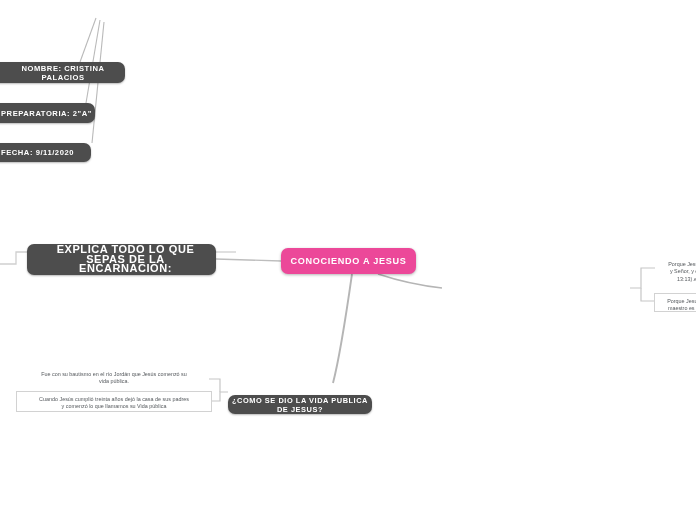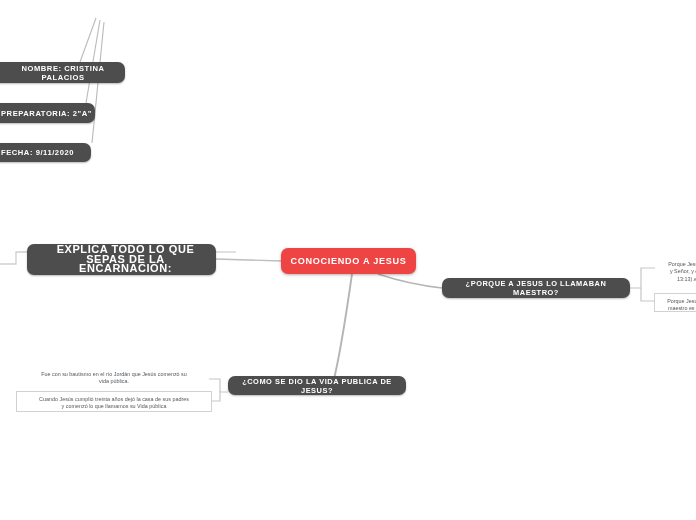--- a/index.html
+++ b/index.html
@@ -19,41 +19,41 @@
     border-radius:7px;
     background:#4d4d4d;
     color:#ffffff;
     font-weight:bold;
     letter-spacing:0.55px;
     display:flex;
     align-items:center;
     box-shadow:0 1px 2px rgba(0,0,0,0.28);
     white-space:pre-line;
   }
-  .node.red{background:#ef4444;box-shadow:0 1px 3px rgba(0,0,0,0.3);}
+  .node.red{background:#ec4899;box-shadow:0 1px 3px rgba(0,0,0,0.3);}
 
   .n-nombre{left:-8px;top:62px;width:133px;height:21px;font-size:7.6px;padding-left:9px;}
   .n-prep{left:-8px;top:103px;width:103px;height:20px;font-size:7.6px;padding-left:9px;}
   .n-fecha{left:-8px;top:143px;width:99px;height:19px;font-size:7.6px;padding-left:9px;}
 
   .n-explica{
     left:27px;top:244px;width:189px;height:31px;
     font-size:11px;line-height:9.6px;padding-left:14px;padding-right:6px;
   }
   .n-central{
     left:281px;top:248px;width:135px;height:26px;
     font-size:9.1px;letter-spacing:0.7px;
     justify-content:center;
   }
   .n-maestro{
     left:442px;top:278px;width:188px;height:20px;
     font-size:7.4px;justify-content:center;
   }
   .n-publica{
-    left:228px;top:376px;width:178px;height:19px;
+    left:228px;top:395px;width:144px;height:19px;
     font-size:7.4px;justify-content:center;
   }
 
   .note{
     position:absolute;
     box-sizing:border-box;
     color:#55595d;
     font-size:5.4px;
     line-height:7.3px;
     font-family:"Liberation Sans",sans-serif;
@@ -98,21 +98,20 @@
 
   <div class="node n-nombre">NOMBRE: CRISTINA PALACIOS</div>
   <div class="node n-prep">PREPARATORIA: 2"A"</div>
   <div class="node n-fecha">FECHA: 9/11/2020</div>
 
   <div class="node n-explica">EXPLICA TODO LO QUE SEPAS DE LA
 ENCARNACION:</div>
 
   <div class="node red n-central">CONOCIENDO A JESUS</div>
 
-  <div class="node n-maestro">¿PORQUE A JESUS LO LLAMABAN MAESTRO?</div>
 
   <div class="node n-publica">¿COMO SE DIO LA VIDA PUBLICA DE JESUS?</div>
 
   <div class="note nt-bautismo">Fue con su bautismo en el río Jordán que Jesús comenzó su
 vida pública.</div>
   <div class="note boxed nt-cuando">Cuando Jesús cumplió treinta años dejó la casa de sus padres
 y comenzó lo que llamamos su Vida pública</div>
   <div class="note nt-senor">Porque Jesús e
 y Señor, y con
 13:13).e</div>

